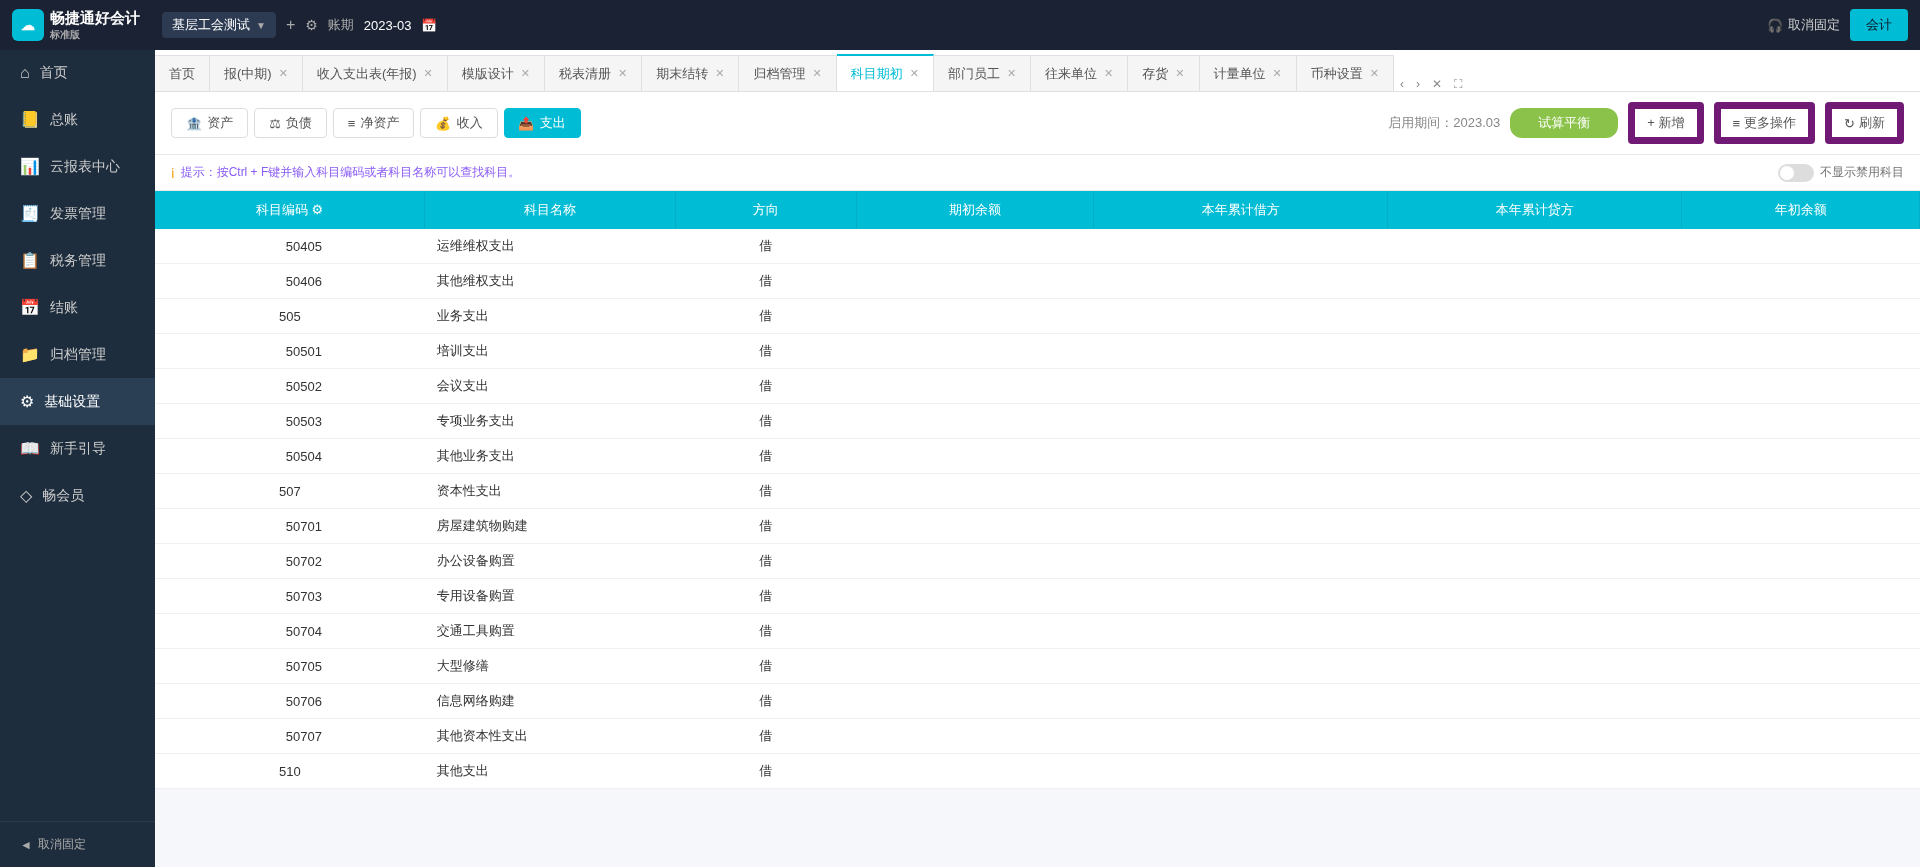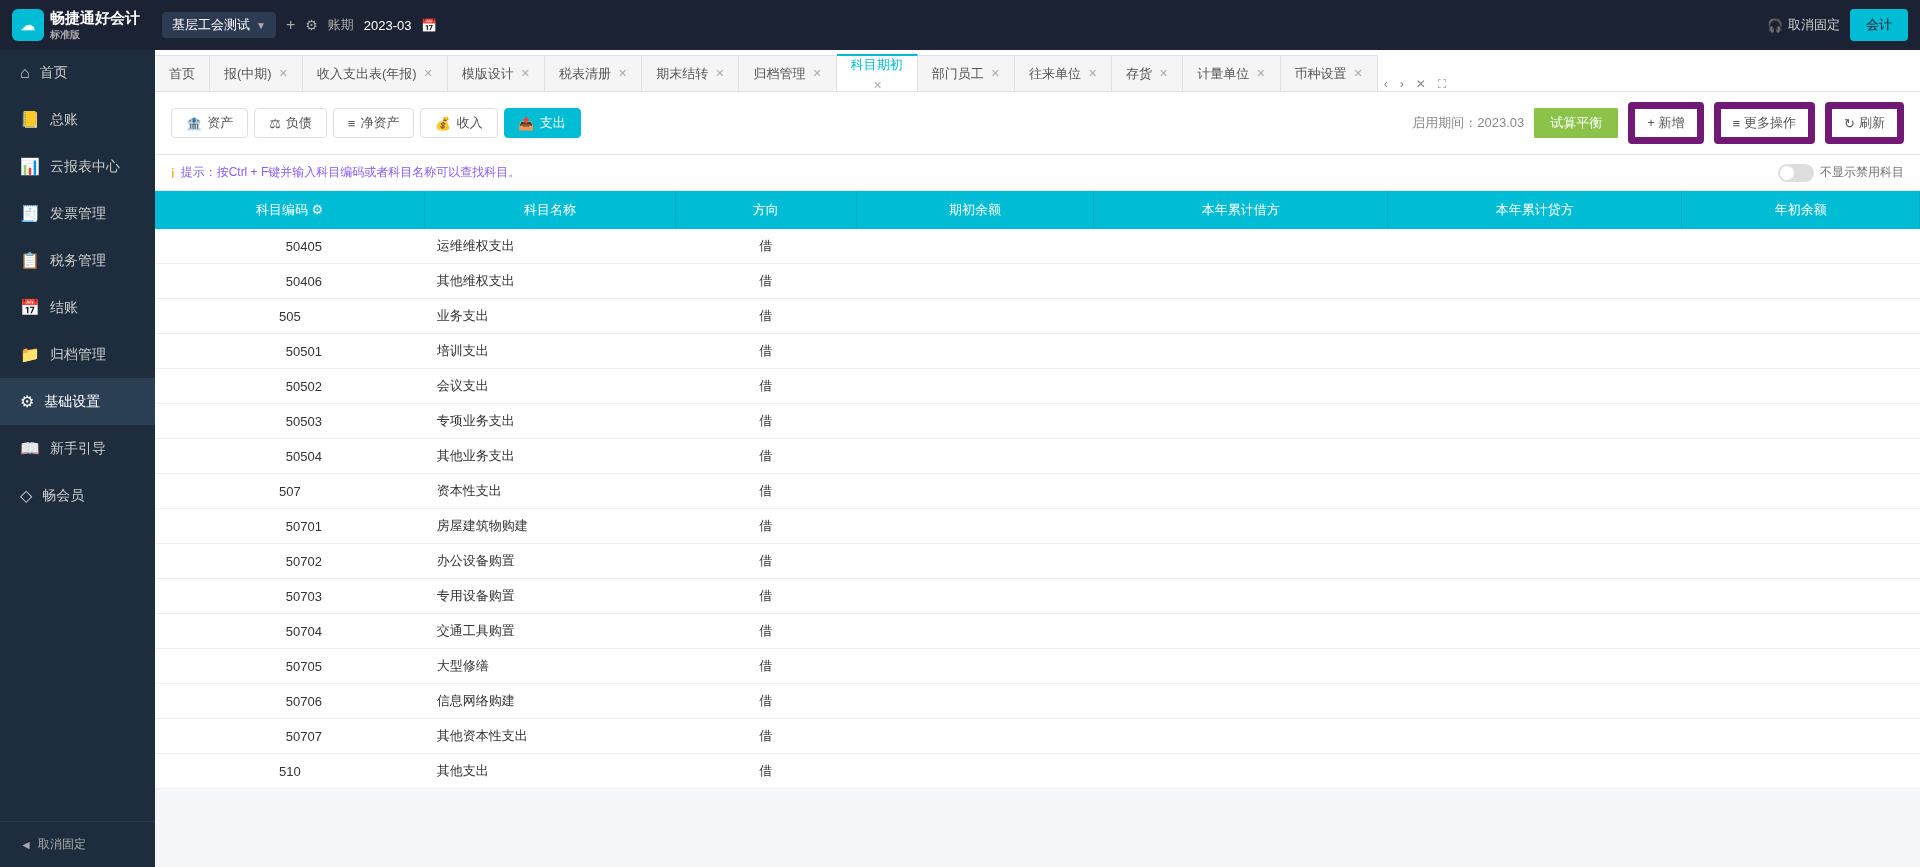--- a/index.html
+++ b/index.html
@@ -28,33 +28,33 @@
     .sidebar-item .s-icon { font-size: 16px; }
     .sidebar-bottom { margin-top: auto; padding: 14px 20px; color: #aaa; font-size: 12px; display: flex; align-items: center; gap: 6px; cursor: pointer; border-top: 1px solid #2a3a4e; }
 
     
     .content-area { flex: 1; display: flex; flex-direction: column; overflow: hidden; }
 
     
     .tab-bar { height: 42px; background: #fff; display: flex; align-items: flex-end; border-bottom: 1px solid #e0e0e0; overflow-x: auto; flex-shrink: 0; }
     .tab-bar::-webkit-scrollbar { height: 0; }
     .tab-item { display: flex; align-items: center; gap: 5px; padding: 0 14px; height: 36px; color: #555; font-size: 13px; cursor: pointer; white-space: nowrap; border-top: 1px solid #e0e0e0; border-right: 1px solid #e0e0e0; background: #f5f5f5; }
-    .tab-item.active { background: #fff; color: #00bcd4; border-top: 2px solid #00bcd4; height: 37px; flex-direction: column; }
+    .tab-item.active { background: #fff; color: #00bcd4; border-top: 2px solid #00bcd4; height: 37px; }
     .tab-item .close-tab { color: #aaa; font-size: 11px; margin-left: 2px; }
     .tab-arrow { display: flex; align-items: center; padding: 0 6px; color: #888; cursor: pointer; font-size: 12px; }
 
     
     .page-content { flex: 1; display: flex; flex-direction: column; overflow: hidden; background: #f5f7fa; padding: 0; }
 
     
     .filter-tabs { background: #fff; padding: 10px 16px; display: flex; align-items: center; gap: 6px; border-bottom: 1px solid #e8e8e8; flex-shrink: 0; }
     .filter-tab { display: flex; align-items: center; gap: 5px; padding: 5px 14px; border-radius: 4px; border: 1px solid #ddd; cursor: pointer; font-size: 13px; color: #555; background: #fff; }
     .filter-tab.active { background: #00bcd4; color: #fff; border-color: #00bcd4; }
     .period-info { margin-left: auto; color: #888; font-size: 13px; }
-    .btn-green { background: #8bc34a; color: #fff; border: none; padding: 6px 16px; border-radius: 1px; font-size: 13px; cursor: pointer; }
+    .btn-green { background: #8bc34a; color: #fff; border: none; padding: 6px 28px; border-radius: 12px; font-size: 13px; cursor: pointer; }
     .filter-right { margin-left: auto; display: flex; align-items: center; gap: 10px; }
 
     
     .tip-bar { background: #fff; padding: 8px 16px; display: flex; align-items: center; gap: 6px; border-bottom: 1px solid #e8e8e8; flex-shrink: 0; }
     .tip-icon { color: #f59e0b; font-size: 14px; }
     .tip-text { color: #8b5cf6; font-size: 12px; }
     .tip-right { margin-left: auto; display: flex; align-items: center; gap: 6px; }
     .toggle-switch { width: 36px; height: 18px; background: #ddd; border-radius: 9px; position: relative; cursor: pointer; }
     .toggle-switch::after { content: ''; width: 14px; height: 14px; background: #fff; border-radius: 50%; position: absolute; top: 2px; left: 2px; transition: left 0.2s; }
     .toggle-label { color: #737373; font-size: 12px; }

